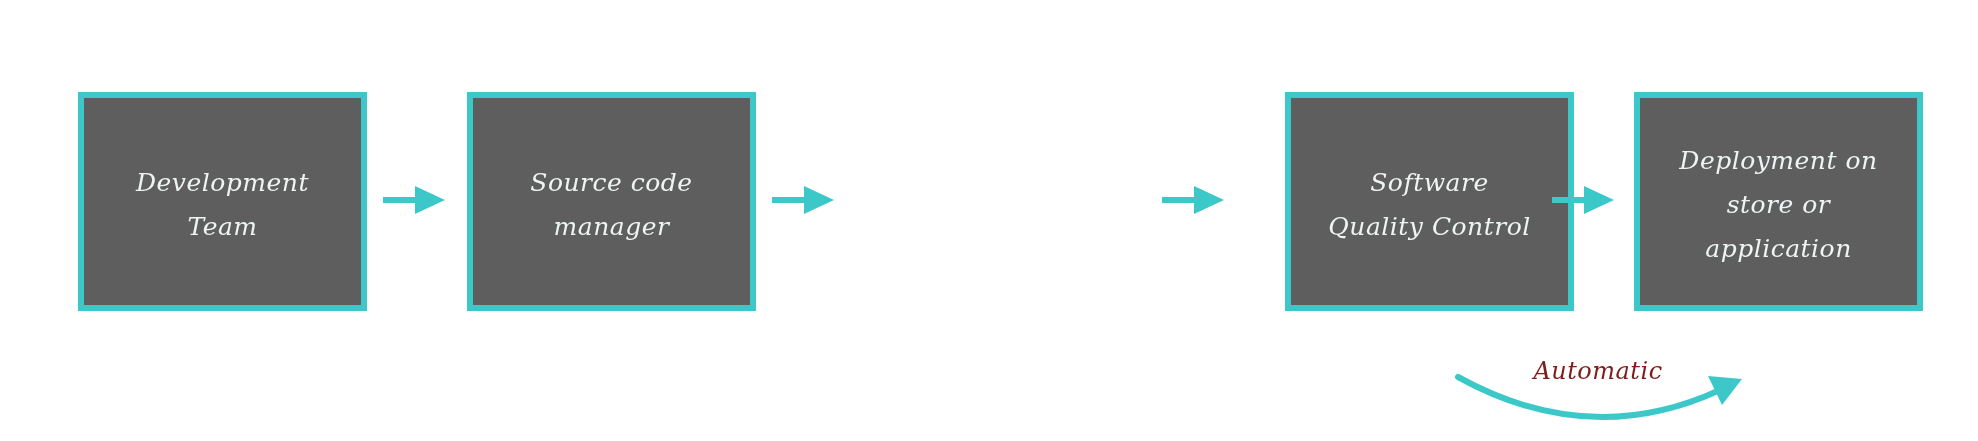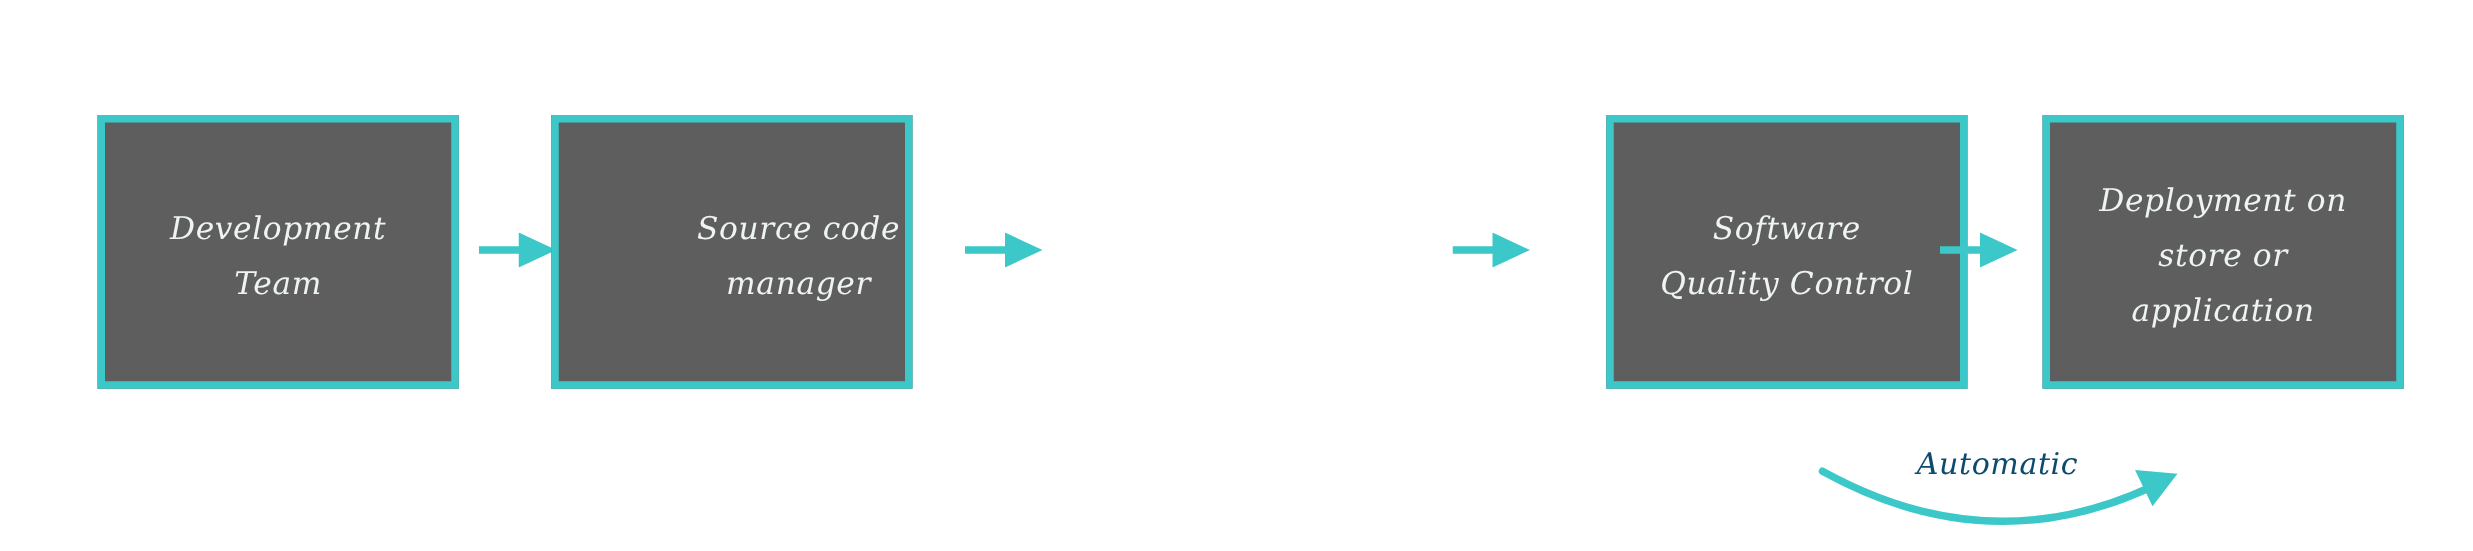--- a/index.html
+++ b/index.html
@@ -56,21 +56,21 @@
     top: 340px;
     width: 310px;
     height: 90px;
   }
   .auto-label {
     position: absolute;
     left: 1508px;
     top: 356px;
     width: 180px;
     text-align: center;
-    color: #0c4a6e;
+    color: #7f1d1d;
     font-family: "DejaVu Serif", serif;
     font-style: italic;
     font-size: 24px;
     line-height: 30px;
     letter-spacing: 0.5px;
   }
 </style>
 </head>
 <body>
 
@@ -79,21 +79,21 @@
   <div class="step-box" style="left:78px;">
     <div class="step-label">Development
 Team</div>
   </div>
 
   <svg class="flow-arrow" style="left:383px;" viewBox="0 0 62 28">
     <rect x="0" y="11" width="34" height="6" fill="#3cc8c8"></rect>
     <polygon points="32,0 62,14 32,28" fill="#3cc8c8"></polygon>
   </svg>
 
-  <div class="step-box" style="left:441px;justify-content:flex-end;">
+  <div class="step-box" style="left:467px;">
     <div class="step-label">Source code
 manager</div>
   </div>
 
   <svg class="flow-arrow" style="left:772px;" viewBox="0 0 62 28">
     <rect x="0" y="11" width="34" height="6" fill="#3cc8c8"></rect>
     <polygon points="32,0 62,14 32,28" fill="#3cc8c8"></polygon>
   </svg>
 
 

